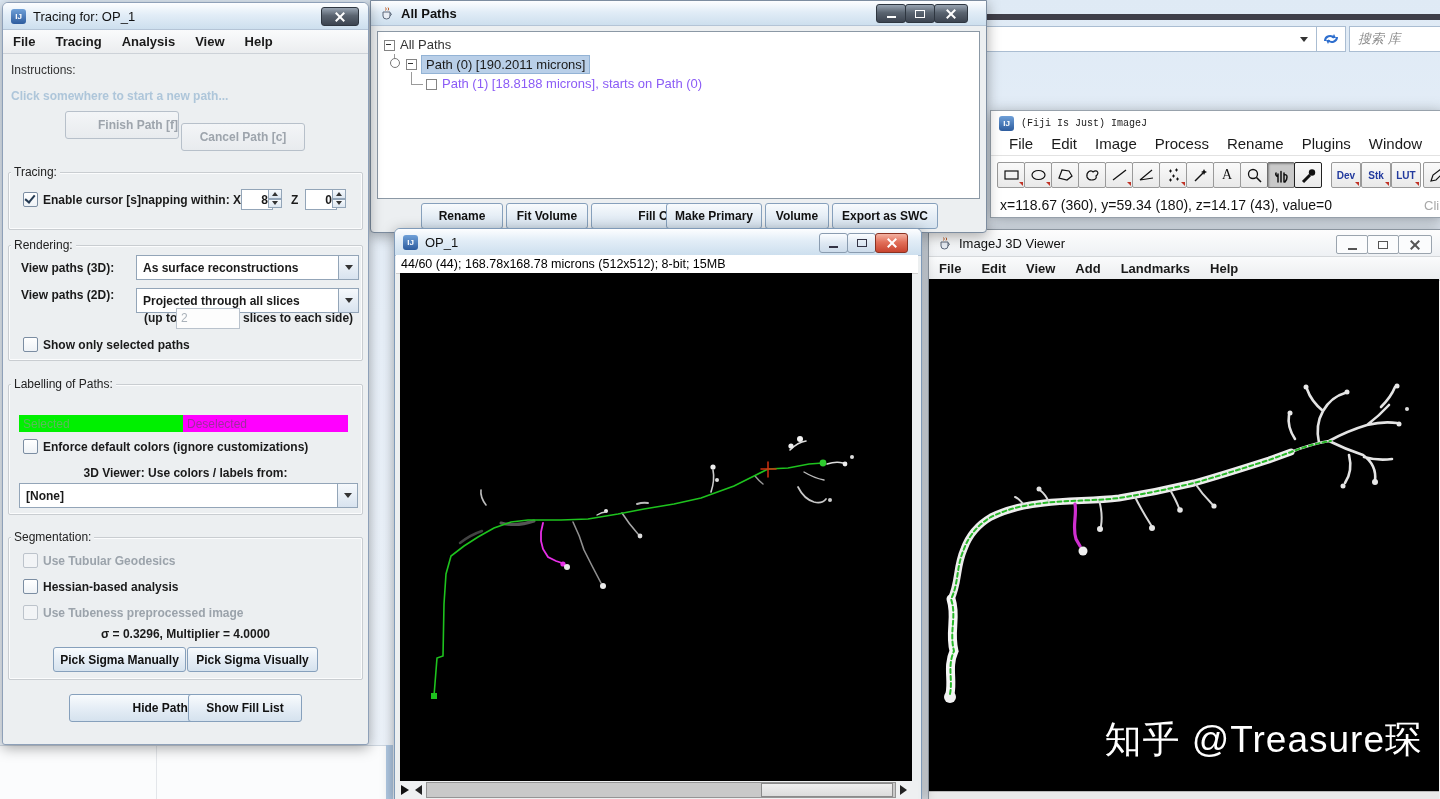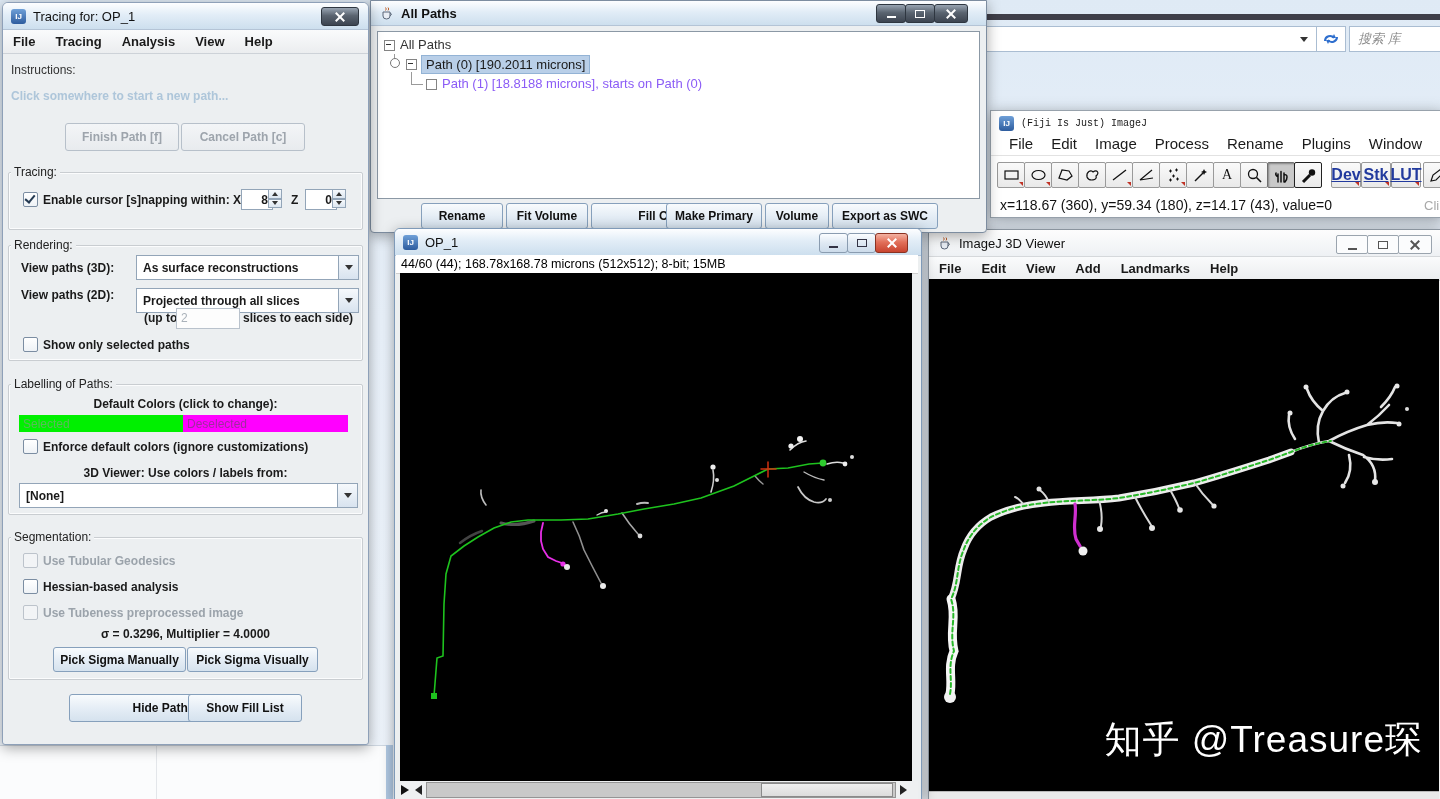--- a/index.html
+++ b/index.html
@@ -66,21 +66,21 @@
   
   .tbox{position:absolute;width:9px;height:9px;border:1px solid #848484;background:#fff;}
   .tbox.minus::after{content:"";position:absolute;left:1px;top:3px;width:5px;height:1px;background:#333;}
   .tree-line{position:absolute;background:#9a9a9a;}
   
   .tool{position:absolute;width:26px;height:24px;background:linear-gradient(#fafafa,#e9e9e9);
     border:1px solid #9a9a9a;border-radius:2px;display:flex;align-items:center;justify-content:center;}
   .tool.pressed{background:#c9c9c9;border-color:#6f6f6f;box-shadow:inset 1px 1px 2px rgba(0,0,0,.35);}
   .tool .redtri{position:absolute;right:1px;bottom:1px;width:0;height:0;
     border-left:4px solid transparent;border-top:4px solid #c03326;}
-  .tool .tx{font-size:16px;font-weight:bold;color:#223a9e;text-decoration:underline;}
+  .tool .tx{font-size:10px;font-weight:bold;color:#223a9e;}
   .black-canvas{position:absolute;background:#000;}
   svg{display:block;}
   .sb-arrow-l{width:0;height:0;border-top:5px solid transparent;border-bottom:5px solid transparent;border-right:7px solid #222;}
   .sb-arrow-r{width:0;height:0;border-top:5px solid transparent;border-bottom:5px solid transparent;border-left:7px solid #222;}
 </style>
 </head>
 <body>
 
 <div class="abs" style="left:985px;top:14px;width:455px;height:6px;background:#3f3f49;"></div>
 <div class="abs" style="left:985px;top:26px;width:330px;height:24px;background:#fff;border:1px solid #aabdd2;border-right:none;display:flex;align-items:center;justify-content:flex-end;">
@@ -393,21 +393,21 @@
     <span>File</span>
     <span>Tracing</span>
     <span>Analysis</span>
     <span>View</span>
     <span>Help</span>
   </div>
 
   <span class="abs" style="left:8px;top:60px;color:#333;">Instructions:</span>
   <span class="abs" style="left:8px;top:86px;color:#aec6da;font-weight:bold;font-size:12px;">Click somewhere to start a new path...</span>
 
-  <div class="btn7 dis" style="position:absolute;left:62px;top:120px;width:112px;height:26px;">
+  <div class="btn7 dis" style="position:absolute;left:62px;top:108px;width:112px;height:26px;justify-content:flex-end;">
       <span>Finish Path [f]</span>
     </div>
   <div class="btn7 dis" style="position:absolute;left:178px;top:120px;width:122px;height:26px;">
       <span>Cancel Path [c]</span>
     </div>
 
   <div class="section" style="left:5px;top:169px;width:353px;height:56px;"></div>
   <span class="sec-label" style="left:8px;top:162px;">Tracing:</span>
   <span class="cb on" style="left:20px;top:189px;"></span>
   <span class="lbl" style="left:40px;top:190px;">Enable cursor [s]napping within: XY</span>
@@ -454,21 +454,20 @@
   <span class="lbl" style="left:141px;top:308px;">(up to</span>
   <div class="abs" style="left:173px;top:305px;width:62px;height:19px;background:#fdfdfd;border:1px solid #b9c2cc;">
     <span style="position:absolute;left:4px;top:2px;color:#aab2ba;">2</span>
   </div>
   <span class="lbl" style="left:240px;top:308px;">slices to each side)</span>
   <span class="cb" style="left:20px;top:334px;"></span>
   <span class="lbl" style="left:40px;top:335px;">Show only selected paths</span>
 
   <div class="section" style="left:5px;top:381px;width:353px;height:129px;"></div>
   <span class="sec-label" style="left:8px;top:374px;">Labelling of Paths:</span>
-  <span class="lbl" style="left:0;top:394px;width:365px;text-align:center;">Default Colors (click to change):</span>
   <div class="abs" style="left:16px;top:412px;width:164px;height:17px;background:#00f000;">
     <span style="position:absolute;left:4px;top:2px;color:#5cb85c;font-size:12px;">Selected</span>
   </div>
   <div class="abs" style="left:180px;top:412px;width:165px;height:17px;background:#ff00ff;">
     <span style="position:absolute;left:4px;top:2px;color:#9e2c9e;font-size:12px;">Deselected</span>
   </div>
   <span class="cb" style="left:20px;top:436px;"></span>
   <span class="lbl" style="left:40px;top:437px;">Enforce default colors (ignore customizations)</span>
   <span class="lbl" style="left:0;top:463px;width:365px;text-align:center;">3D Viewer: Use colors / labels from:</span>
   <div class="combo" style="left:16px;top:480px;width:331px;height:23px;">

